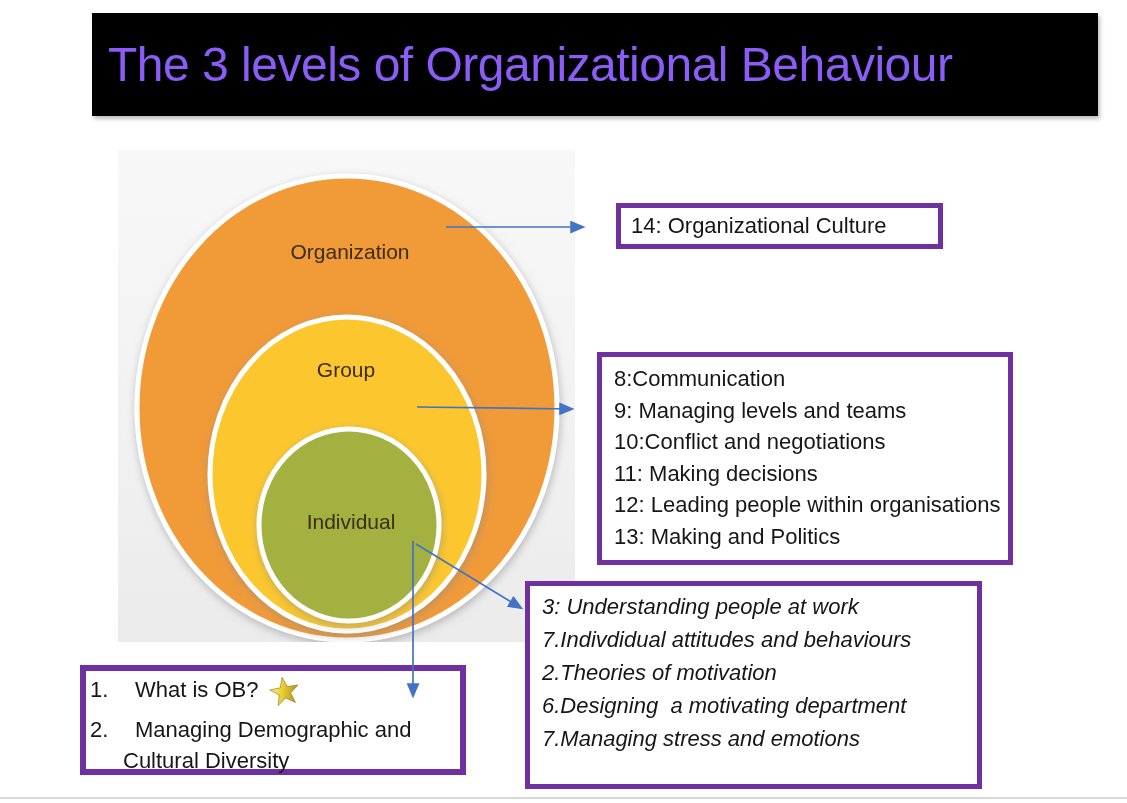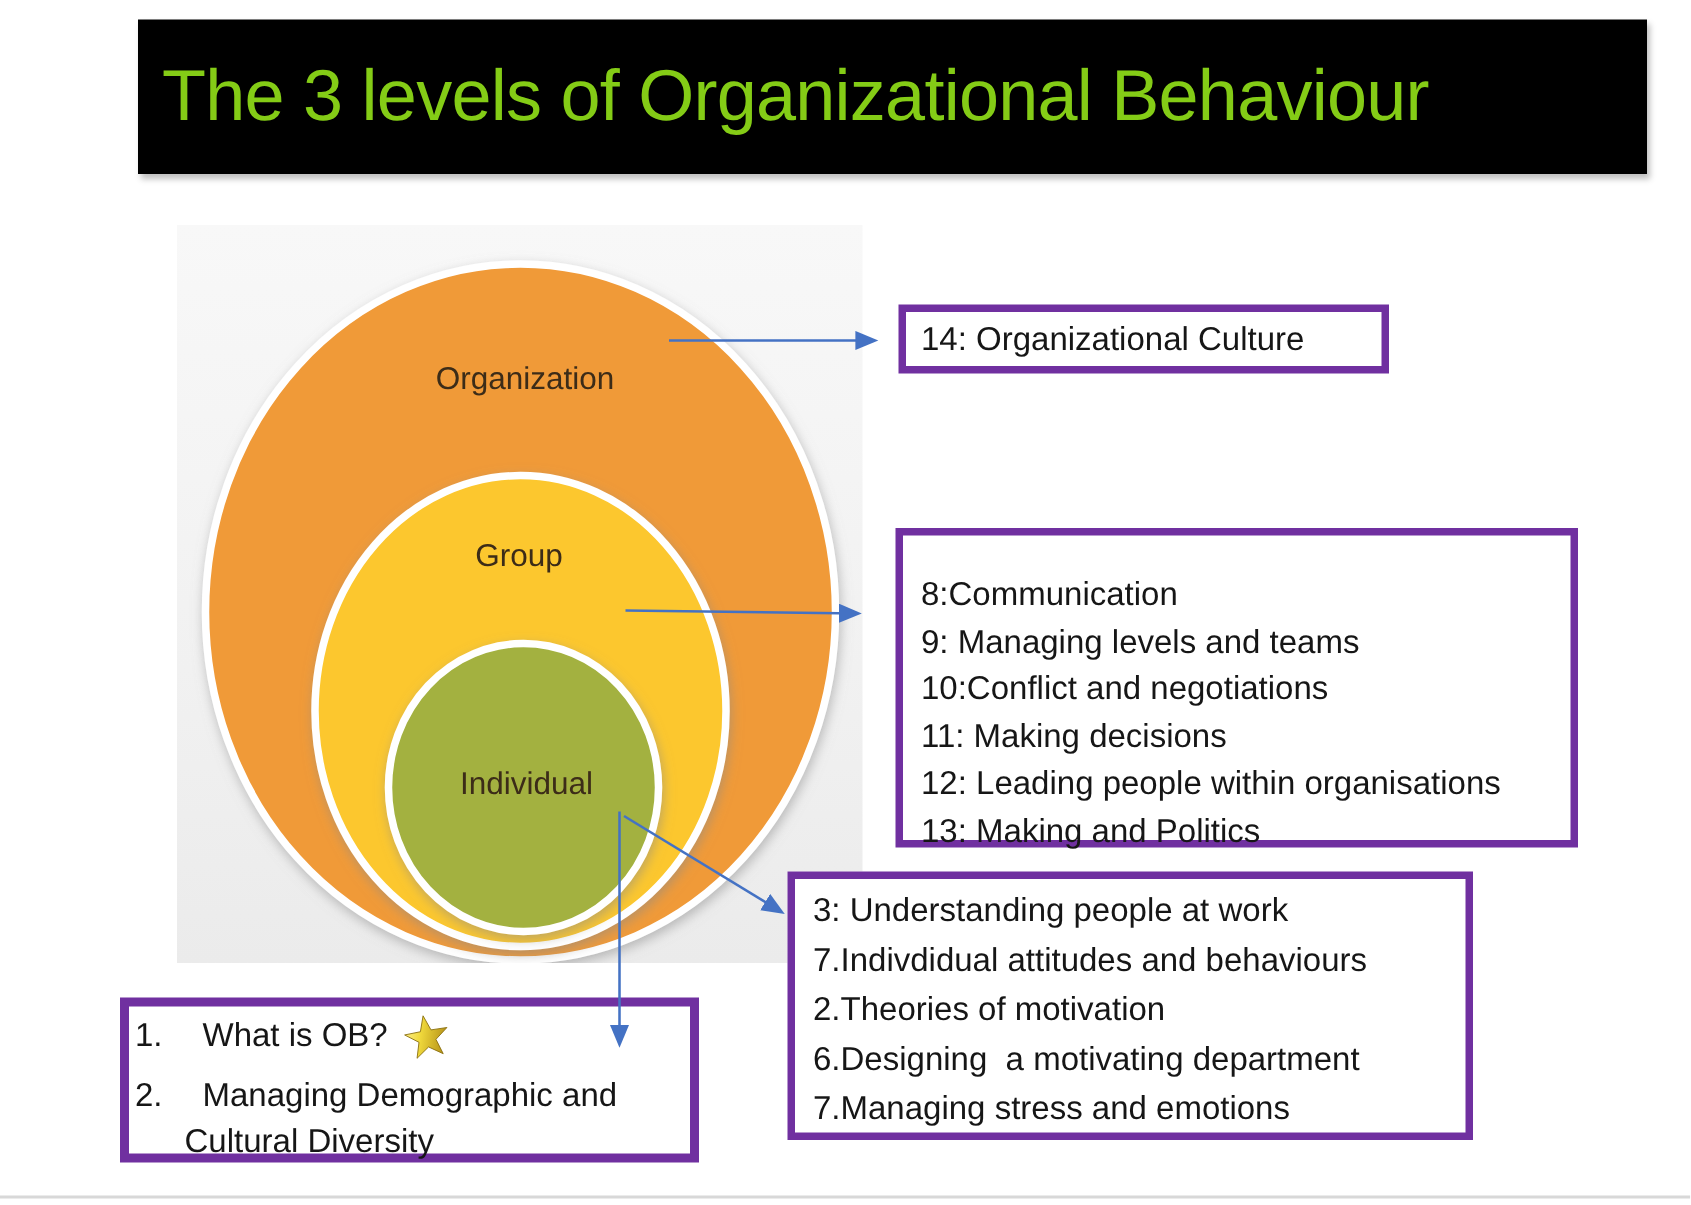--- a/index.html
+++ b/index.html
@@ -7,46 +7,46 @@
     position:relative;width:1127px;height:803px;background:#ffffff;overflow:hidden;
     font-family:"Liberation Sans",sans-serif;
   }
   
   .title-bar{
     position:absolute;left:92px;top:13px;width:1006px;height:103px;
     background:#000;display:flex;align-items:center;
     box-shadow:2px 3px 4px rgba(0,0,0,.25);
   }
   .title-bar .title-text{
-    color:#84cc16;font-size:48px;letter-spacing:-.5px;padding-left:16px;white-space:nowrap;
+    color:#8b5cf6;font-size:48px;letter-spacing:-.5px;padding-left:16px;white-space:nowrap;
   }
   
   .diagram-panel{
     position:absolute;left:118px;top:150px;width:457px;height:492px;
     background:linear-gradient(180deg,#f8f8f8 0%,#f1f1f1 60%,#ebebeb 100%);
   }
   .circle-label{
     font-family:"Liberation Sans",sans-serif;font-size:21px;fill:#3c2c18;
   }
   
   .arrows{
     position:absolute;left:0;top:0;width:1127px;height:803px;
     z-index:6;pointer-events:none;
   }
   
   .pbox{
     position:absolute;background:#fff;border:5px solid #7030A0;
     box-sizing:border-box;color:#161616;font-size:22px;z-index:3;
   }
   .pbox .ln{white-space:pre;}
-  .box-14{left:599px;top:203px;width:327px;height:46px;display:flex;align-items:center;}
+  .box-14{left:616px;top:203px;width:327px;height:46px;display:flex;align-items:center;}
   .box-14 .ln{padding-left:10px;}
-  .box-8{left:597px;top:352px;width:455px;height:213px;padding:23px 4px 0 12px;}
+  .box-8{left:597px;top:352px;width:416px;height:213px;padding:6px 4px 0 12px;}
   .box-8 .ln{line-height:31.5px;}
-  .box-3{left:525px;top:581px;width:457px;height:179px;padding:4px 4px 0 12px;}
+  .box-3{left:525px;top:581px;width:457px;height:208px;padding:4px 4px 0 12px;font-style:italic;}
   .box-3 .ln{line-height:33px;}
   .box-1{left:80px;top:665px;width:386px;height:110px;border-width:6px;padding:3px 0 0 4px;}
   .box-1 .li{display:flex;line-height:31px;}
   .box-1 .num{width:45px;flex:0 0 45px;}
   .box-1 .cont{padding-left:33px;line-height:31px;white-space:pre;}
   .star{display:inline-block;margin-left:10px;transform:rotate(-10deg) translateY(2px);}
   
   .bottom-rule{
     position:absolute;left:0;top:797px;width:1127px;height:2px;background:#d8d8d8;
   }

